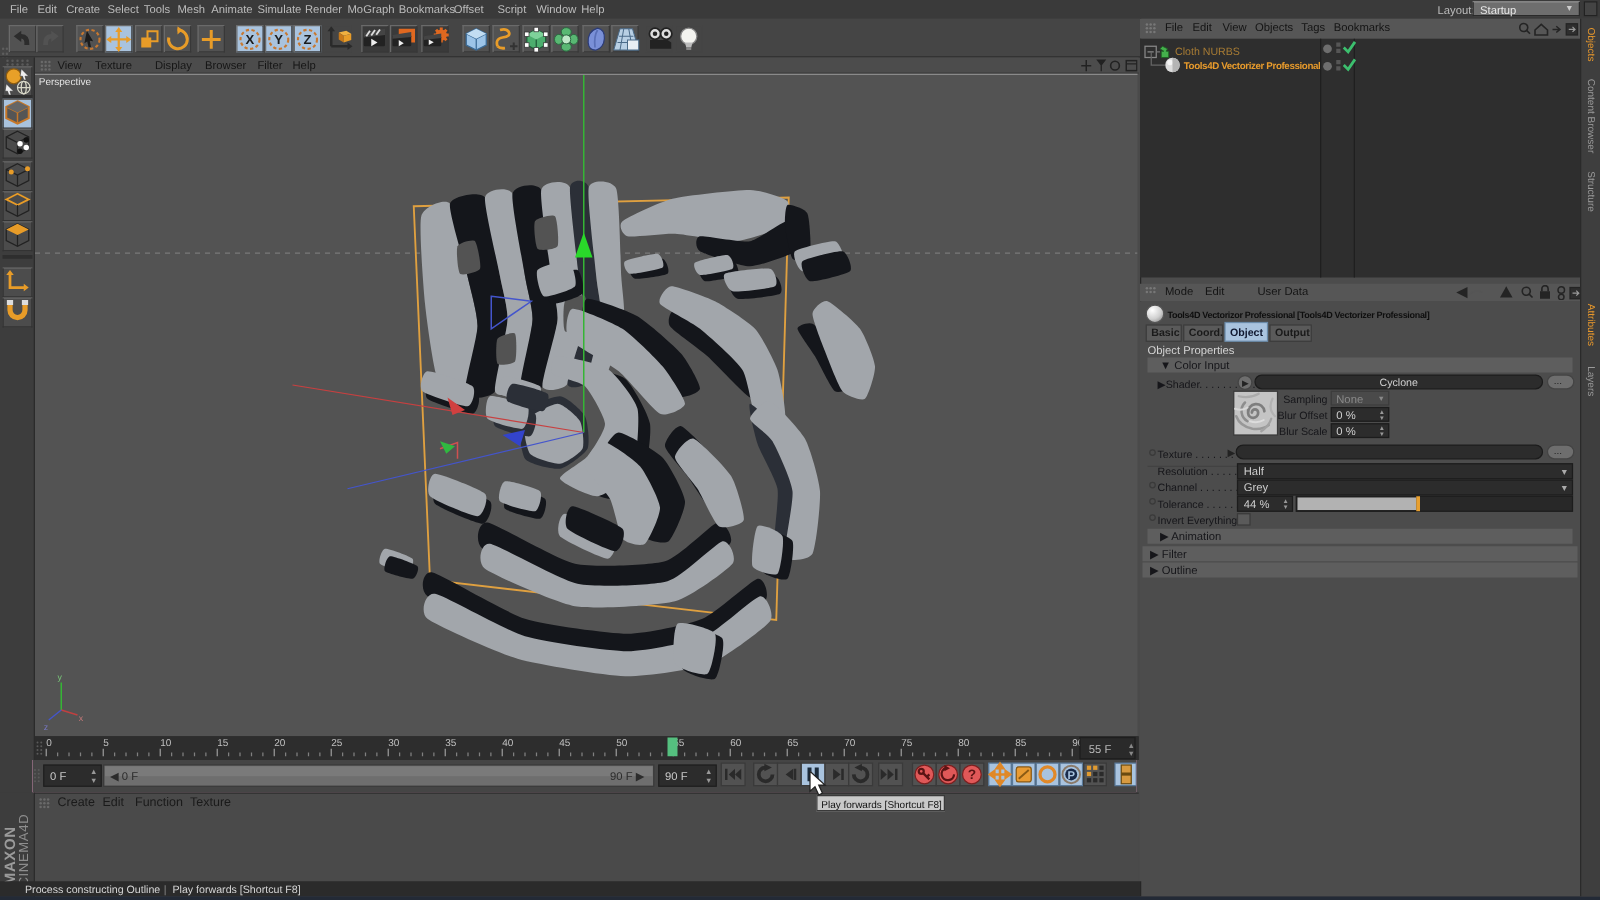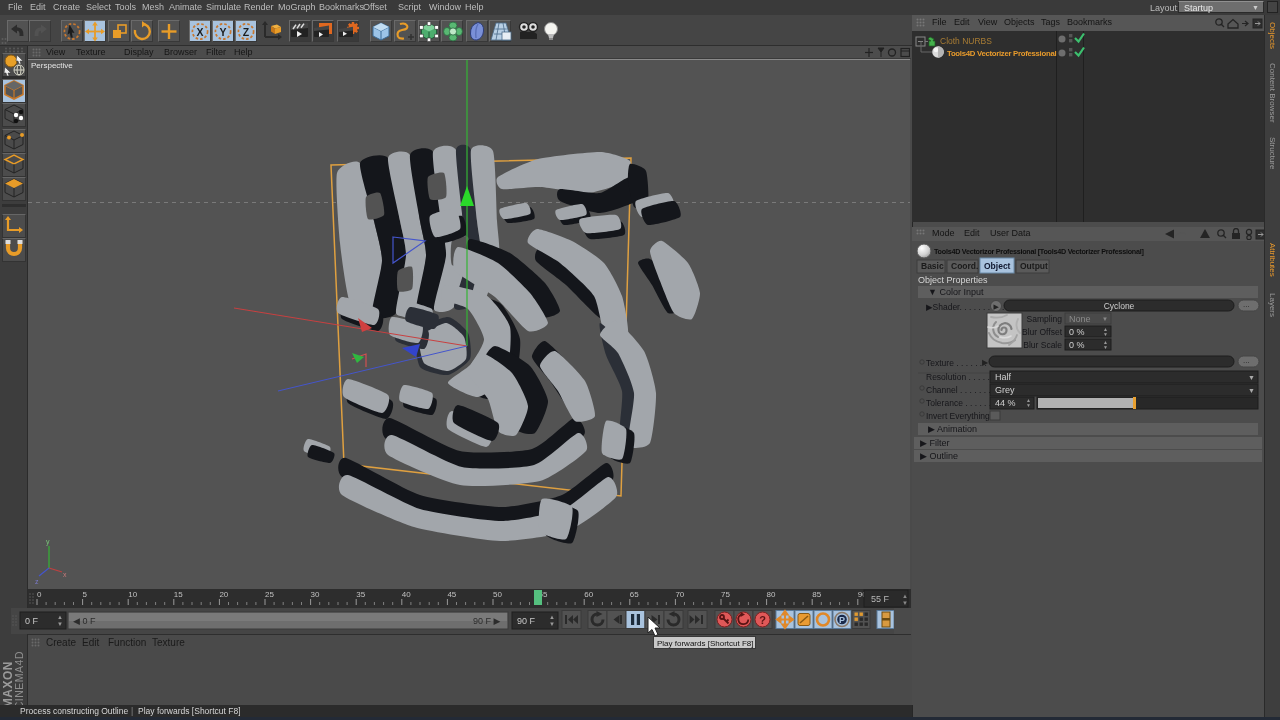--- a/index.html
+++ b/index.html
@@ -13,21 +13,21 @@
 
 #leftpal{left:0;top:46px;width:28px;height:674px;background:#3d3d3d;border-right:1px solid #2b2b2b;}
 .lbtn{position:absolute;left:2px;width:24px;height:24px;background:#4c4c4c;border:1px solid #333;border-top-color:#666;}
 .lbtn.hl{background:#a9c3de;}
 
 #vpmenu{left:28px;top:46px;width:883px;height:13px;background:#4c4c4c;color:#161616;font-size:9px;border-bottom:1px solid #3a3a3a;}
 #vpmenu span{position:absolute;top:1px;}
 #viewport{left:28px;top:59px;width:882px;height:530px;background:#535353;border-top:1px solid #8a8a8a;}
 
 #ruler{left:28px;top:589px;width:883px;height:19px;background:#2d2d2d;color:#bbb;}
-#ctrlrow{left:11px;top:608px;width:883px;height:26px;background:#f9a8d4;}
+#ctrlrow{left:26px;top:608px;width:883px;height:26px;background:#f9a8d4;}
 #lowerleft{left:28px;top:634px;width:883px;height:71px;background:#4a4a4a;border-top:1px solid #2e2e2e;color:#1a1a1a;font-size:10px;}
 #statusbar{left:0;top:705px;width:912px;height:12px;background:#2b2b2b;color:#d6d6d6;font-size:8.5px;}
 #bottomstrip{left:0;top:717px;width:1280px;height:3px;background:#232a36;}
 
 #rightpanel{left:912px;top:0px;width:368px;height:717px;background:#4c4c4c;border-left:1px solid #262626;}
 #layoutbar{left:912px;top:0;width:368px;height:15px;background:#3a3a3a;color:#bbb;font-size:9px;}
 #ommenu{left:912px;top:15px;width:352px;height:16px;background:#565656;color:#141414;font-size:9px;}
 #omtree{left:912px;top:31px;width:352px;height:191px;background:#2e2e2e;}
 #modebar{left:912px;top:227px;width:352px;height:14px;background:#565656;color:#141414;font-size:9px;text-decoration:underline;}
 #attr{left:912px;top:241px;width:352px;height:464px;background:#4c4c4c;color:#111;font-size:10px;}
@@ -768,21 +768,21 @@
         <circle cx="1.5" cy="1.5" r="1"></circle>
         <circle cx="4.5" cy="1.5" r="1"></circle>
         <circle cx="7.5" cy="1.5" r="1"></circle>
         <circle cx="1.5" cy="4.5" r="1"></circle>
         <circle cx="4.5" cy="4.5" r="1"></circle>
         <circle cx="7.5" cy="4.5" r="1"></circle>
       </g>
     </svg>
 <span class="abs" style="left:20px;top:1px">Mode</span>
     <span class="abs" style="left:52px;top:1px">Edit</span>
-    <span class="abs" style="left:78px;top:1px">User Data</span>
+    <span class="abs" style="left:94px;top:1px">User Data</span>
 <svg class="abs" style="left:252px;top:1px" width="100" height="12">
 <path d="M1 6 L10 1.5 L10 10.5 Z" fill="#242424"></path>
       <path d="M11 8 Q16 3 22 6" fill="none" stroke="#555" stroke-width="1"></path>
 <path d="M36 10 L41 1 L46 10 Z" fill="#242424"></path>
 <g fill="none" stroke="#242424" stroke-width="1.3">
         <circle cx="57" cy="5" r="3.2"></circle>
         <line x1="59.3" y1="7.3" x2="62" y2="10"></line>
       </g>
 <rect x="68" y="5" width="8" height="6" fill="#242424"></rect>
       <path d="M69.5 5 L69.5 3 A2.5 2.5 0 0 1 74.5 3 L74.5 5" fill="none" stroke="#242424" stroke-width="1.3"></path>

